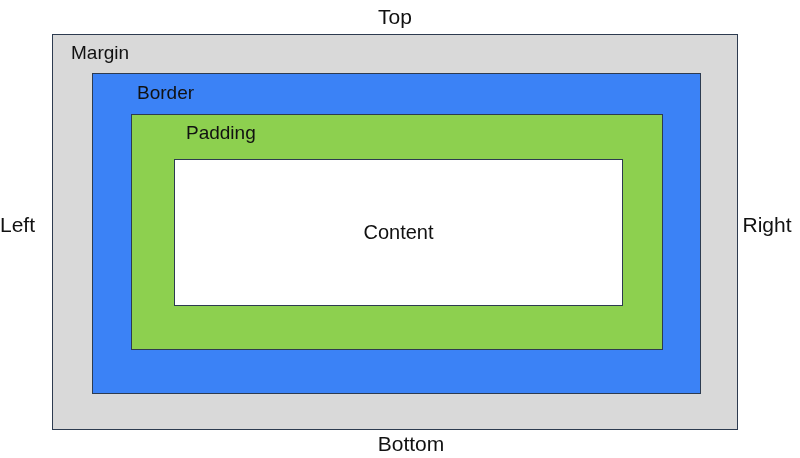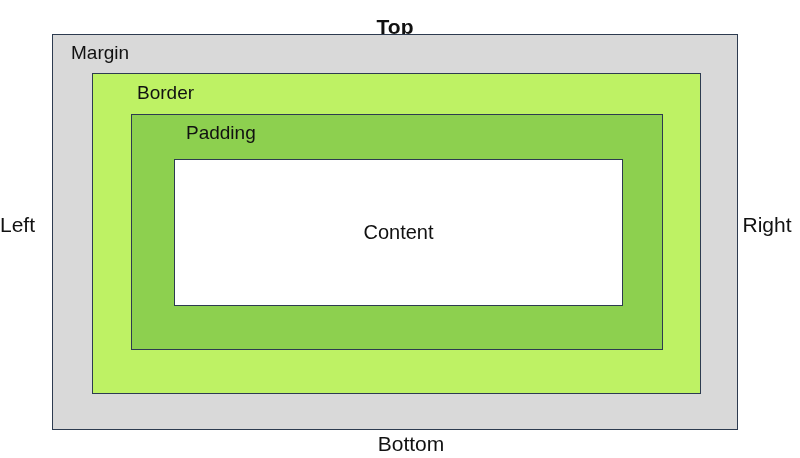--- a/index.html
+++ b/index.html
@@ -44,42 +44,42 @@
     display: flex; align-items: center; justify-content: center;
   }
   #margin-label  { left: 18px; top: 7px;  }
   #border-label  { left: 44px; top: 8px;  }
   #padding-label { left: 54px; top: 7px;  }
   #content-label {
     position: static;
     font-size: 20px;
     white-space: nowrap;
   }
-  #top-label    { left: 52px;  top: 15px;   width: 686px; font-weight: bold; }
+  #top-label    { left: 52px;  top: 5px;   width: 686px; }
   #bottom-label { left: 68px;  top: 432px; width: 686px; }
   #left-label   { left: 0;     top: 213px; width: 35px;  }
   #right-label  { left: 738px; top: 213px; width: 58px;  }
 </style>
 </head>
 <body>
 
 <div class="canvas">
 
   <div class="edge-label" id="top-label">Top</div>
 
   <div class="edge-label" id="left-label">Left</div>
 
   <div class="edge-label" id="right-label">Right</div>
 
   <div class="edge-label" id="bottom-label">Bottom</div>
 
   <div class="box" id="margin-box" style="background-color: rgb(217, 217, 217);">
     <span class="box-label" id="margin-label">Margin</span>
 
-    <div class="box" id="border-box" style="background-color: #bef264; padding-left: 16px;">
+    <div class="box" id="border-box" style="background-color: #3b82f6; padding-left: 16px;">
       <span class="box-label" id="border-label">Border</span>
 
       <div class="box" id="padding-box" style="background-color: rgb(141, 208, 79);">
         <span class="box-label" id="padding-label">Padding</span>
 
         <div class="box" id="content-box" style="background-color: rgb(255, 255, 255);">
           <span class="box-label" id="content-label">Content</span>
         </div>
 
       </div>

